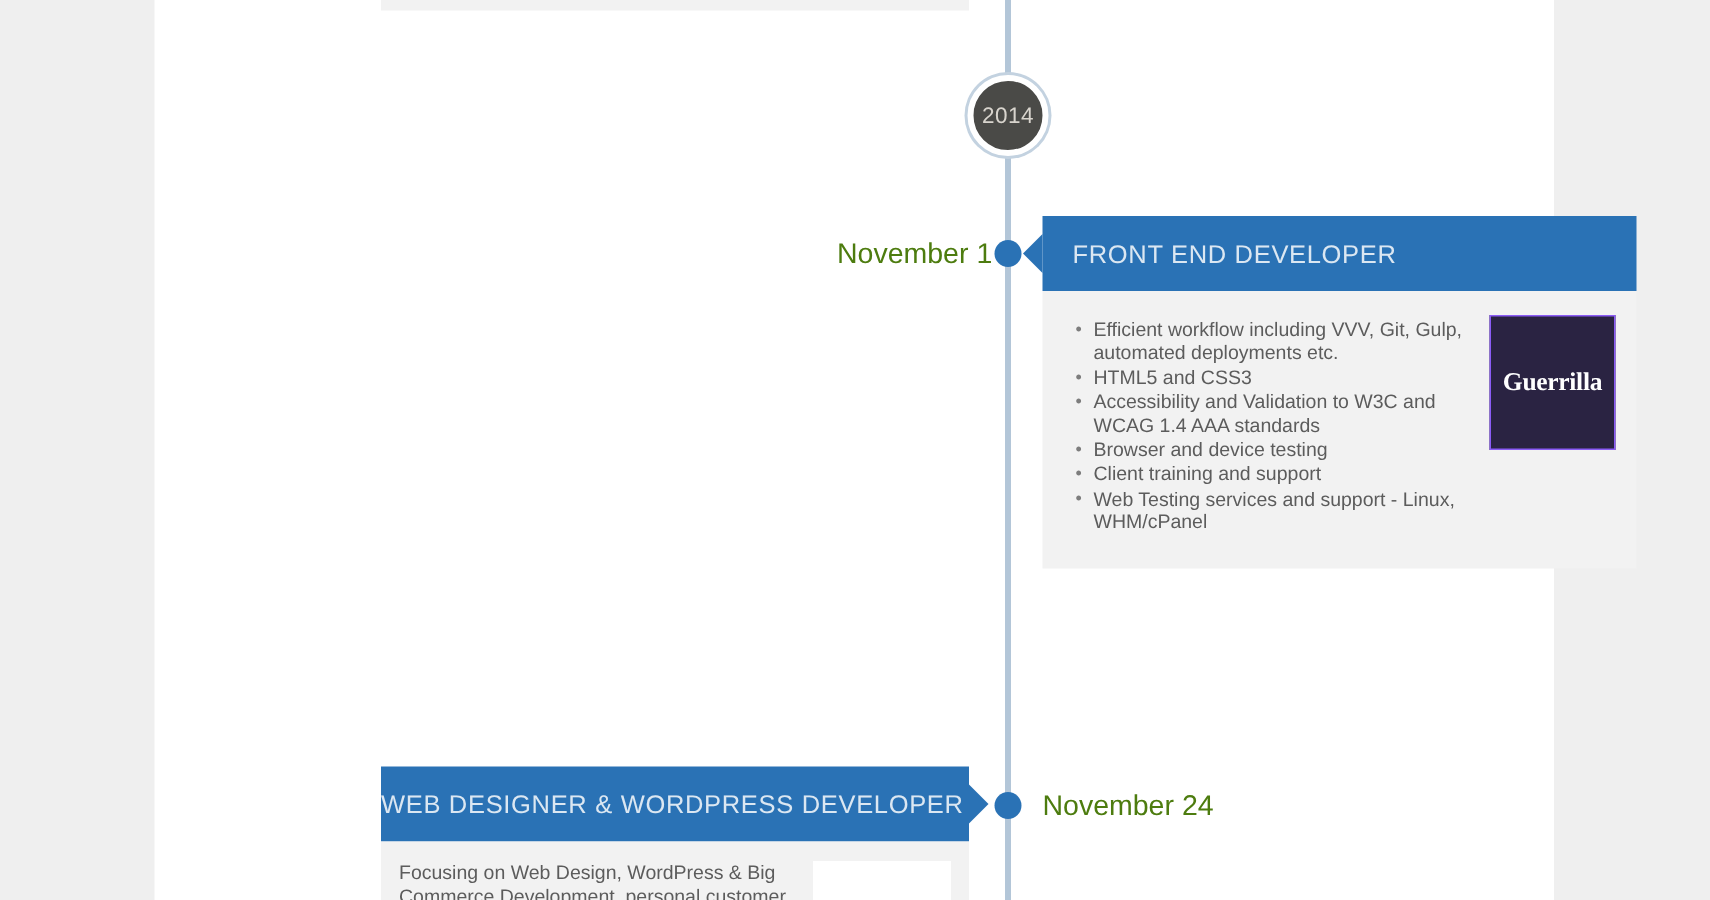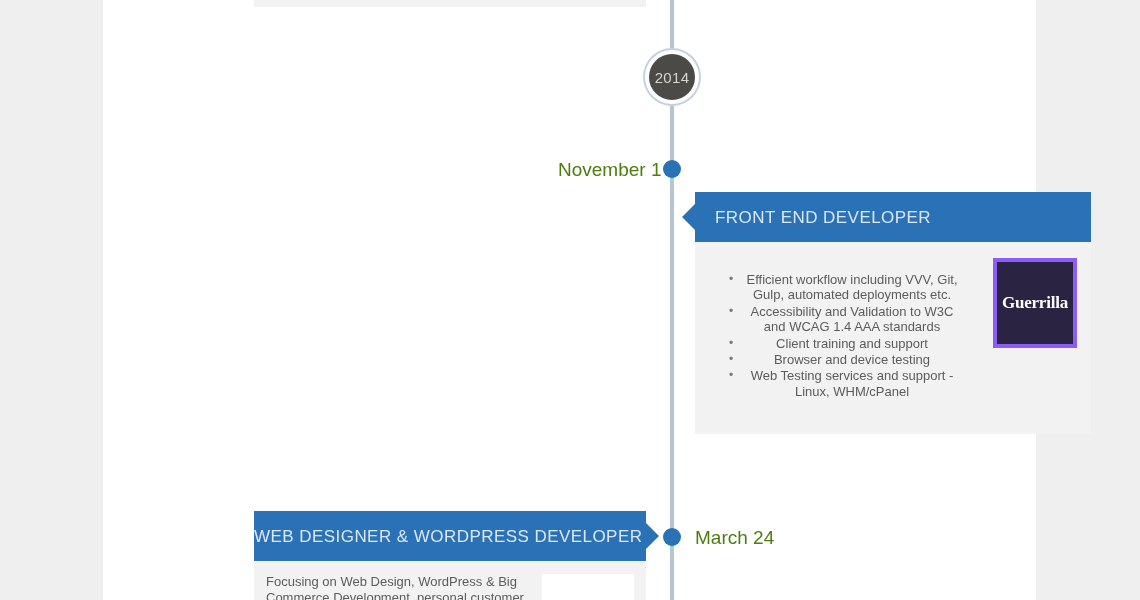--- a/index.html
+++ b/index.html
@@ -123,21 +123,20 @@
   }
 
   
   #card-front-end-developer {
     left: 592px;
     top: 144px;
     width: 396px;
   }
   #card-front-end-developer .entry-header {
     padding-left: 20px;
-    margin-top: 48px;
   }
   
   #card-front-end-developer .notch {
     position: absolute;
     left: -13px;
     top: 12px;
     width: 0;
     height: 0;
     border-top: 13px solid transparent;
     border-bottom: 13px solid transparent;
@@ -168,25 +167,24 @@
     border-left: 13px solid #2a72b5;
   }
   #card-web-designer .entry-body {
     padding: 13px 12px 16px 12px;
     min-height: 120px;
     box-sizing: border-box;
   }
 
   
   ul.entry-bullets {
-    margin: 16px;
+    margin: 4px;
     padding: 0 0 0 16px;
     list-style: none;
     flex: 1 1 auto;
-    text-align: center;
   }
   ul.entry-bullets li {
     position: relative;
     color: #5c5c5c;
     font-size: 13px;
     line-height: 15.4px;
     margin-bottom: 1px;
     padding-right: 4px;
   }
   ul.entry-bullets li::before {
@@ -213,21 +211,21 @@
     flex: 0 0 auto;
     display: flex;
     align-items: center;
     justify-content: center;
     box-sizing: border-box;
   }
   #logo-guerrilla {
     width: 84px;
     height: 90px;
     background: #2a2342;
-    border: 4px solid #8b5cf6;
+    border: 1px solid #8b5cf6;
     margin-left: 10px;
     margin-top: 2px;
   }
   #logo-guerrilla .logo-text {
     color: #ffffff;
     font-family: "Liberation Serif", serif;
     font-weight: bold;
     font-size: 17px;
     letter-spacing: -0.2px;
   }
@@ -275,33 +273,34 @@
     <div id="date-dot-right" class="date-dot"></div>
 
     <div id="card-front-end-developer" class="entry-card">
       <div class="entry-header">
         <span class="notch"></span>
         <span class="entry-title">FRONT END DEVELOPER</span>
       </div>
       <div class="entry-body">
         <ul class="entry-bullets">
           <li>Efficient workflow including VVV, Git, Gulp, automated deployments etc.</li>
+          <li>HTML5 and CSS3</li>
           <li>Accessibility and Validation to W3C and WCAG 1.4 AAA standards</li>
+          <li>Browser and device testing</li>
           <li>Client training and support</li>
-          <li>Browser and device testing</li>
           <li>Web Testing services and support - Linux, WHM/cPanel</li>
         </ul>
         <div id="logo-guerrilla" class="logo-box">
           <span class="logo-text">Guerrilla</span>
         </div>
       </div>
     </div>
 
 
-    <div id="date-label-left" class="date-label">March 24</div>
+    <div id="date-label-left" class="date-label">November 24</div>
     <div id="date-dot-left" class="date-dot"></div>
 
     <div id="card-web-designer" class="entry-card">
       <div class="entry-header">
         <span class="notch"></span>
         <span class="entry-title">WEB DESIGNER &amp; WORDPRESS DEVELOPER</span>
       </div>
       <div class="entry-body">
         <p class="entry-paragraph">Focusing on Web Design, WordPress &amp; Big Commerce Development, personal customer service</p>
         <div id="logo-tropixel" class="logo-box">

